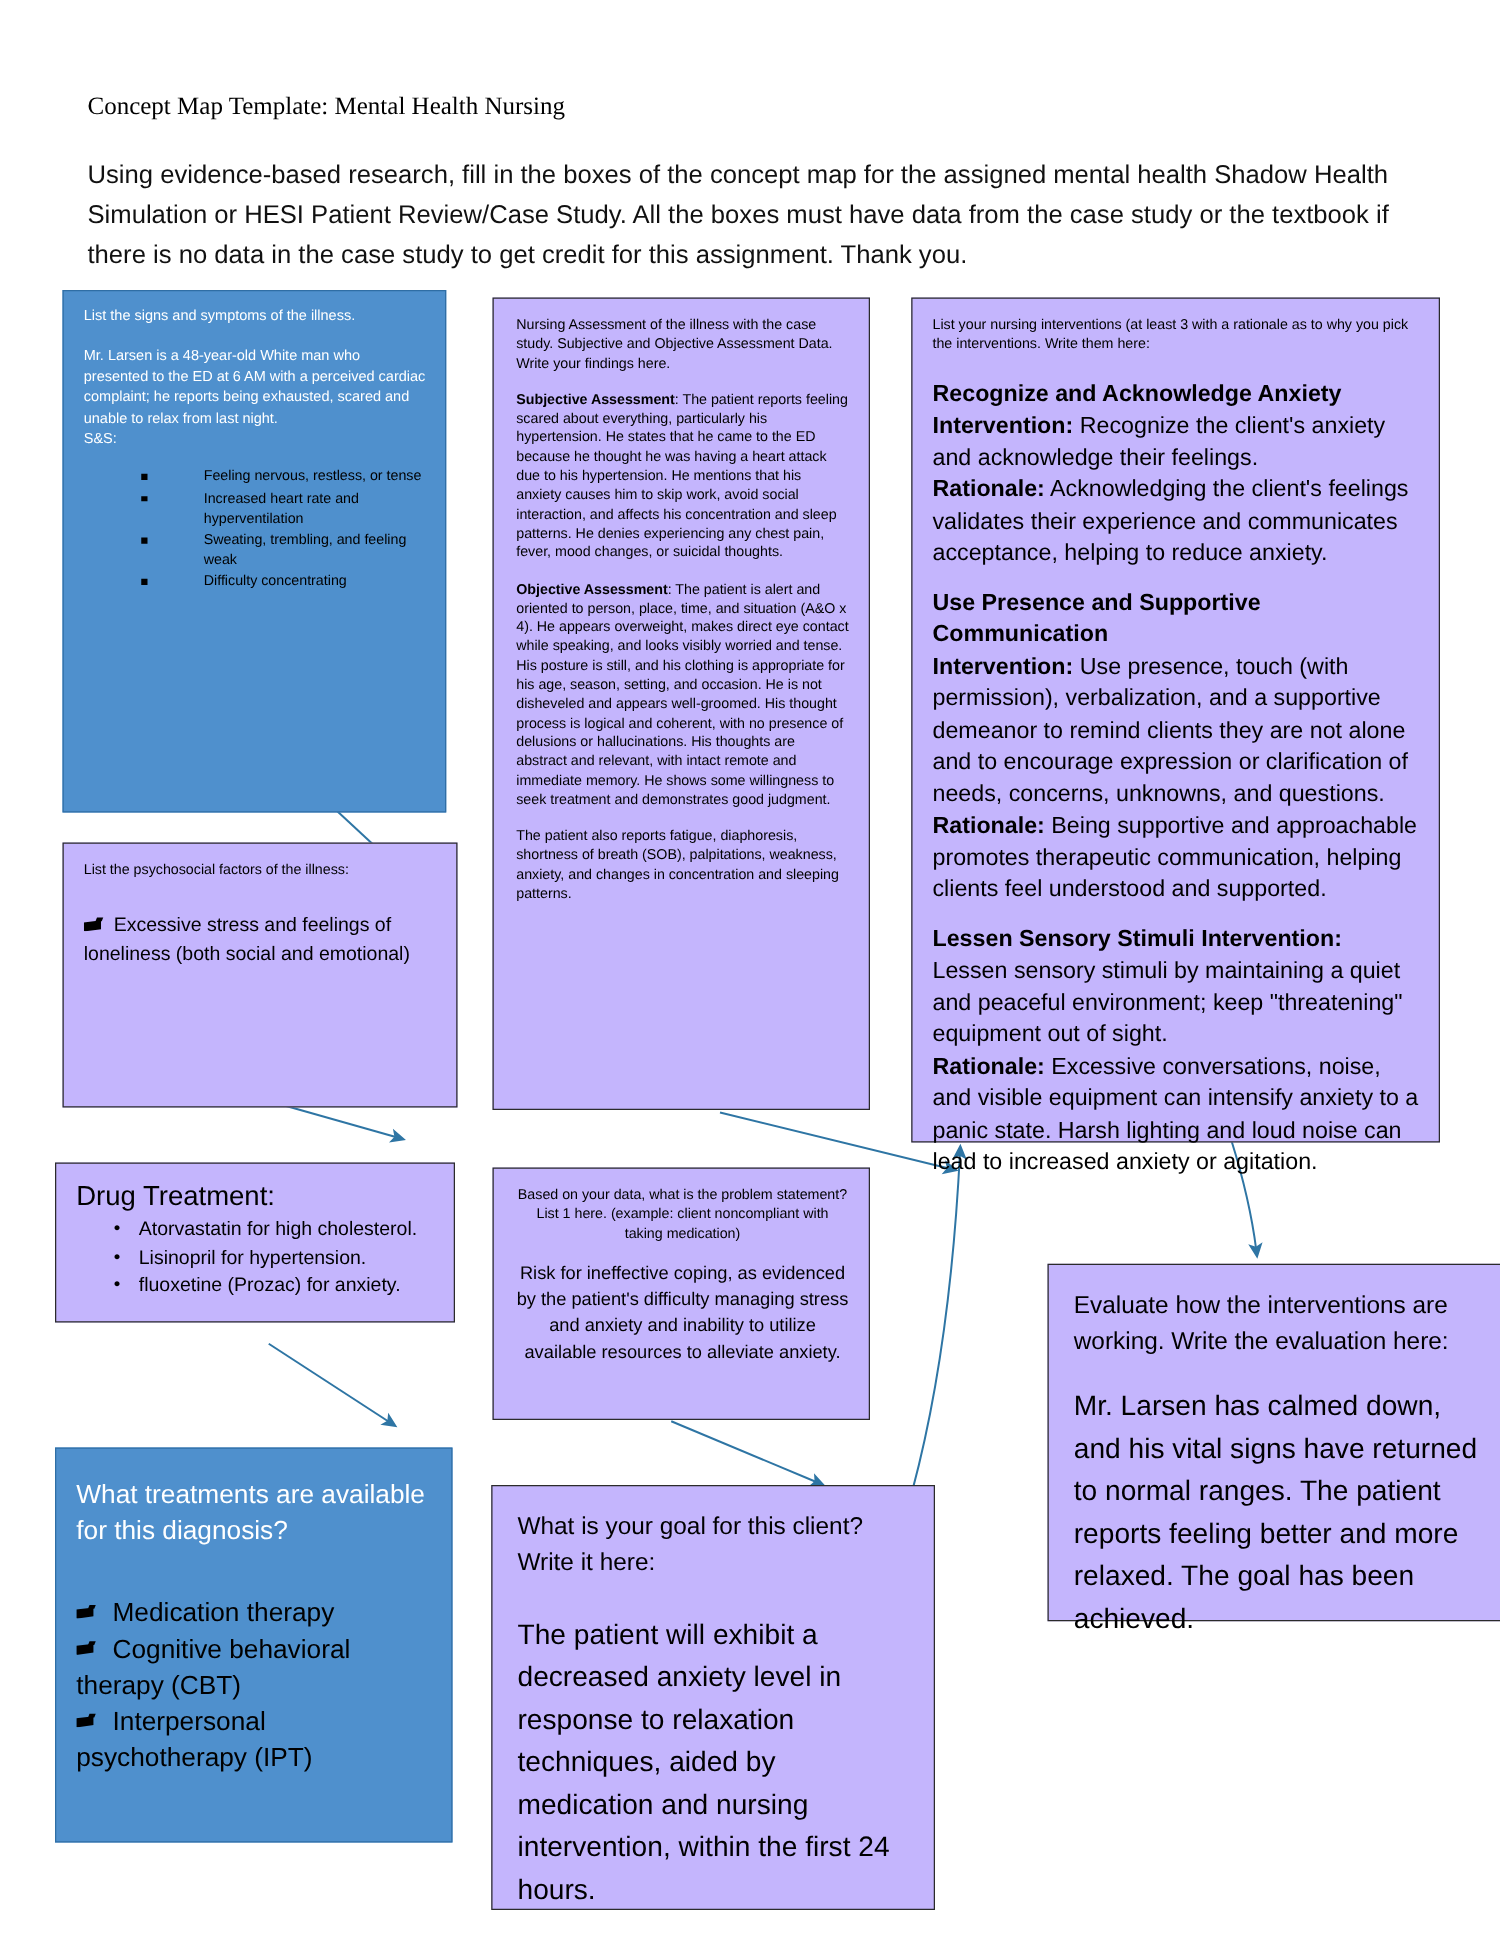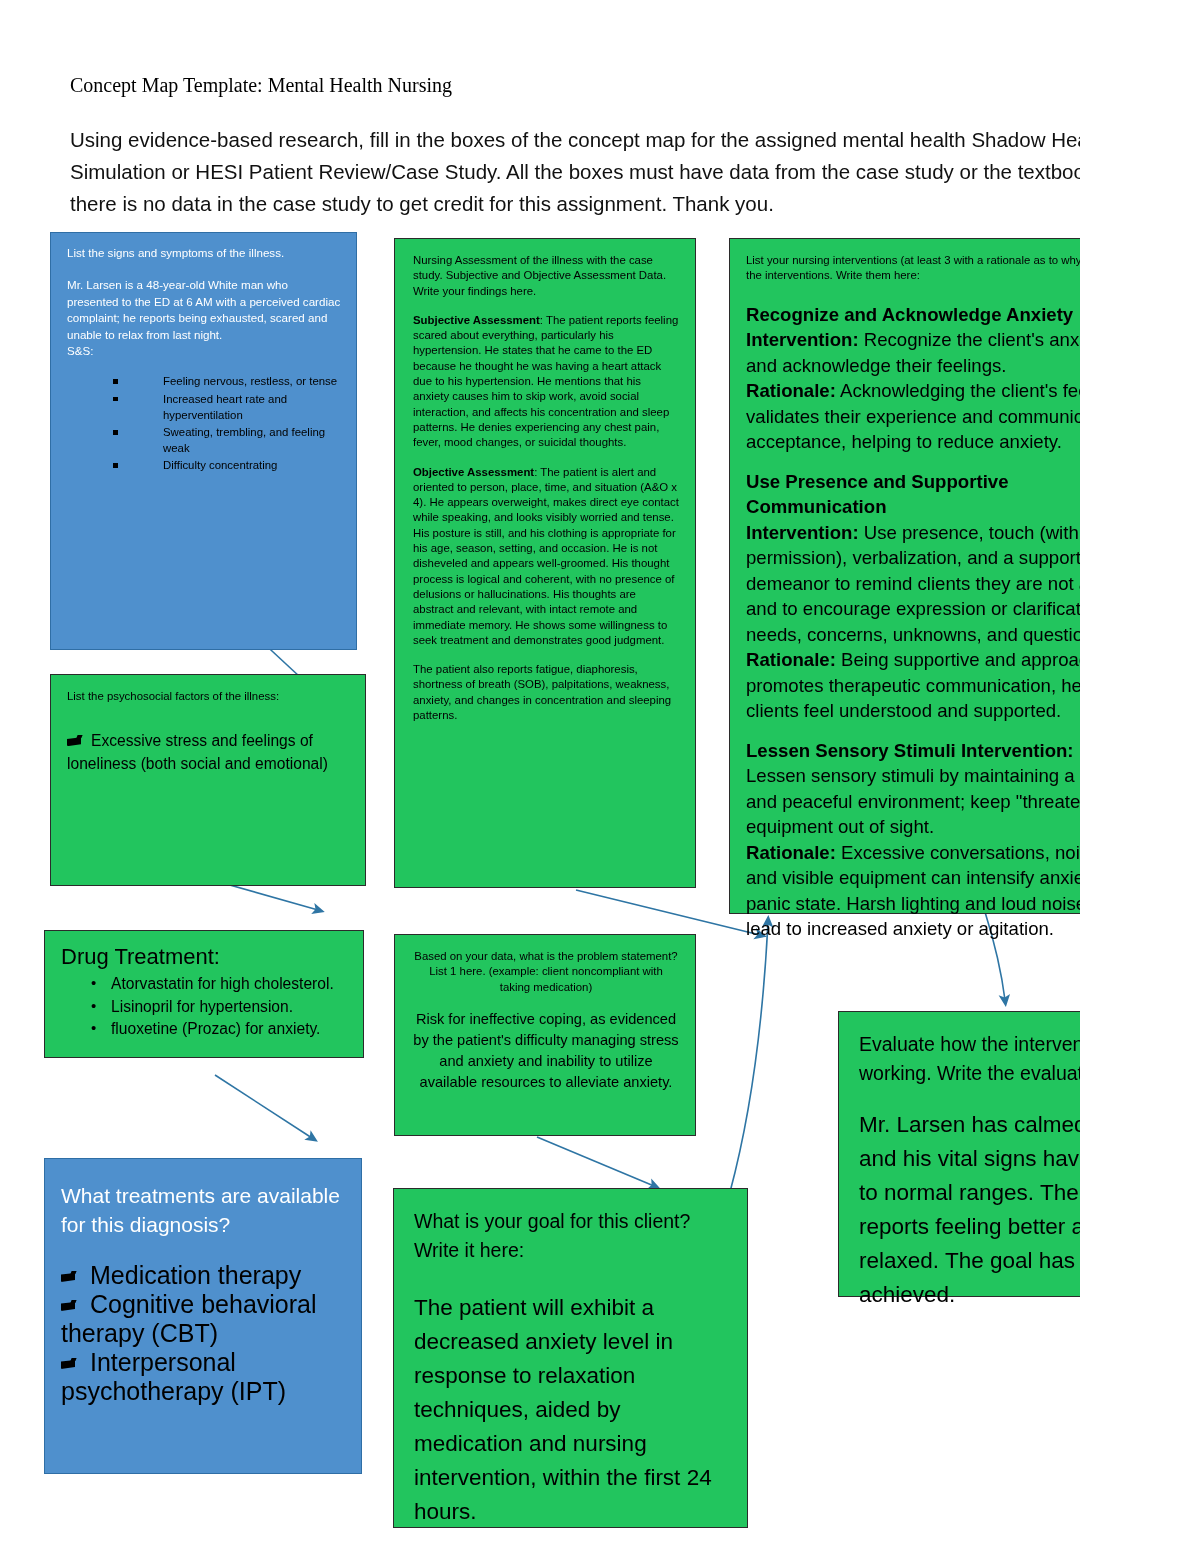--- a/index.html
+++ b/index.html
@@ -6,21 +6,21 @@
     margin: 0;
     padding: 0;
     background: #ffffff;
   }
   body {
     font-family: "Liberation Sans", sans-serif;
     color: #000000;
   }
   #page {
     position: relative;
-    width: 1080px;
+    width: 1200px;
     height: 1553px;
     background: #ffffff;
     overflow: hidden;
   }
 
   
   .doc-title {
     position: absolute;
     left: 70px;
     top: 72px;
@@ -37,21 +37,21 @@
     width: 1045px;
     font-size: 20.5px;
     line-height: 32px;
     color: #111;
   }
 
   
   .box {
     position: absolute;
     box-sizing: border-box;
-    background: #22c55e;
+    background: #c4b5fd;
     border: 1.4px solid #2b2b2b;
   }
   .box.blue {
     background: #4F90CD;
     border: 1.4px solid #2f6ea5;
   }
 
   .inner {
     padding: 12px 14px 10px 16px;
   }
@@ -239,21 +239,21 @@
         <li>Lisinopril for hypertension.</li>
         <li>fluoxetine (Prozac) for anxiety.</li>
       </ul>
     </div>
   </div>
 
   <div class="box blue" style="left:44px; top:1158px; width:318px; height:316px;">
     <div class="inner" style="padding:22px 16px 10px 16px;">
       <div class="t-xbig white-text" style="font-size:21px; line-height:29px;">What treatments are available</div>
       <div class="t-xbig white-text" style="font-size:21px; line-height:29px;">for this diagnosis?</div>
-      <div class="t-xbig black-text" style="margin-top:22px; font-size:25px; line-height:29px;">
+      <div class="t-xbig black-text" style="margin-top:37px; font-size:21px; line-height:29px;">
         <div class="flag-line">
           <span class="flag-glyph" style="width:22px;height:16px;vertical-align:-3px;"></span><span>Medication therapy</span>
         </div>
         <div class="flag-line">
           <span class="flag-glyph" style="width:22px;height:16px;vertical-align:-3px;"></span><span>Cognitive behavioral therapy (CBT)</span>
         </div>
         <div class="flag-line">
           <span class="flag-glyph" style="width:22px;height:16px;vertical-align:-3px;"></span><span>Interpersonal psychotherapy (IPT)</span>
         </div>
       </div>

